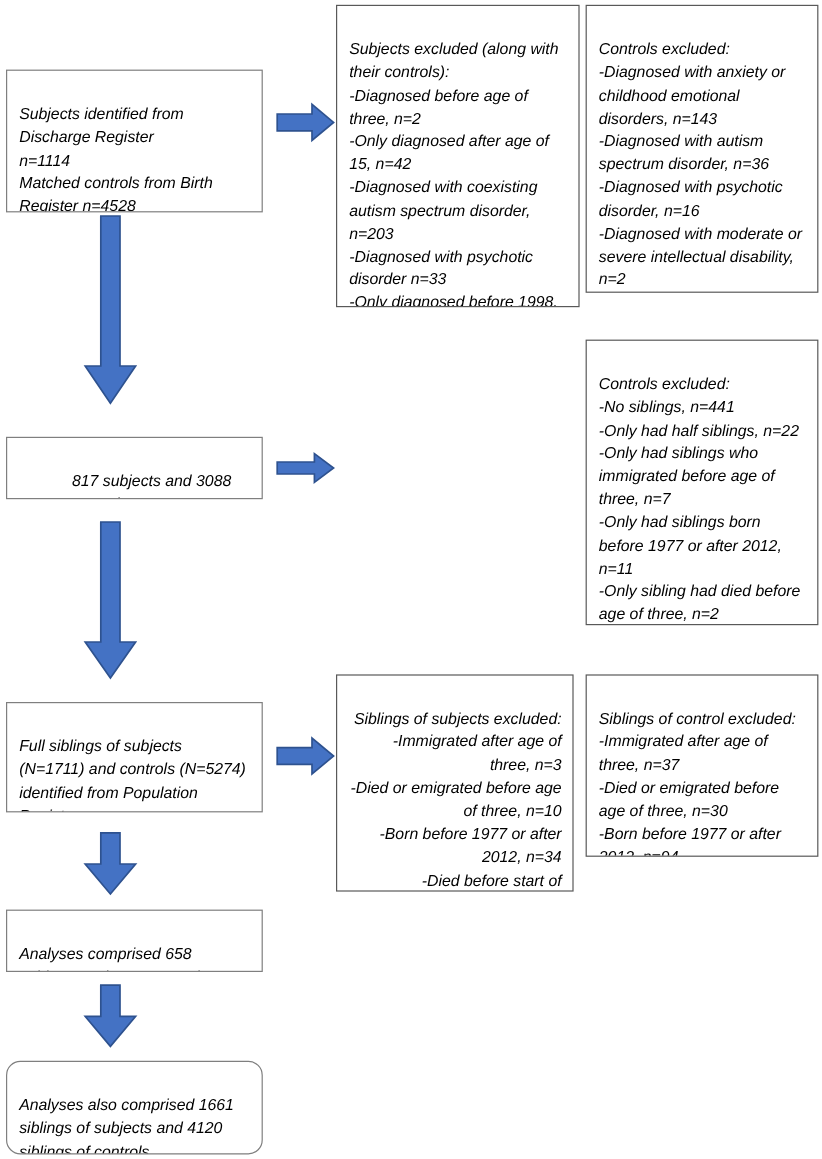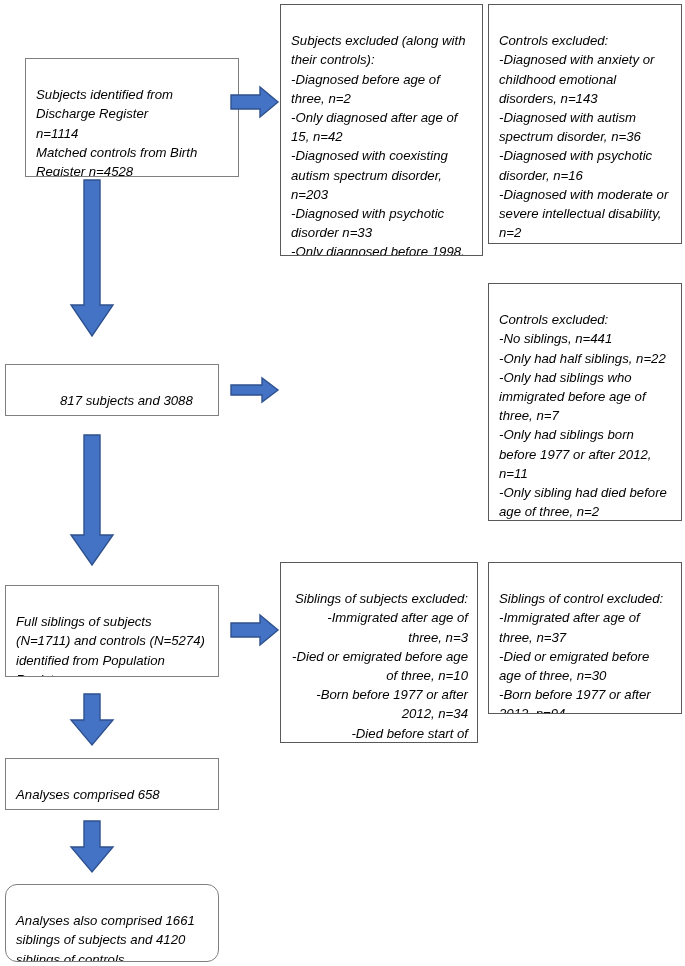--- a/index.html
+++ b/index.html
@@ -46,21 +46,21 @@
     width: 100%;
     height: 100%;
     overflow: visible;
   }
 </style>
 </head>
 <body>
 
 <div id="canvas">
 
-  <div class="box left" style="left:5px; top:58px; width:214px; height:119px;margin-left:20px;">
+  <div class="box left" style="left:5px; top:58px; width:214px; height:119px;">
     <span class="box-text">Subjects identified from Discharge Register
 n=1114
 Matched controls from Birth Register n=4528</span>
   </div>
 
   <div class="box" style="left:280px; top:4px; width:203px; height:252px;">
     <span class="box-text">Subjects excluded (along with their controls):
 -Diagnosed before age of three, n=2
 -Only diagnosed after age of 15, n=42
 -Diagnosed with coexisting autism spectrum disorder, n=203

